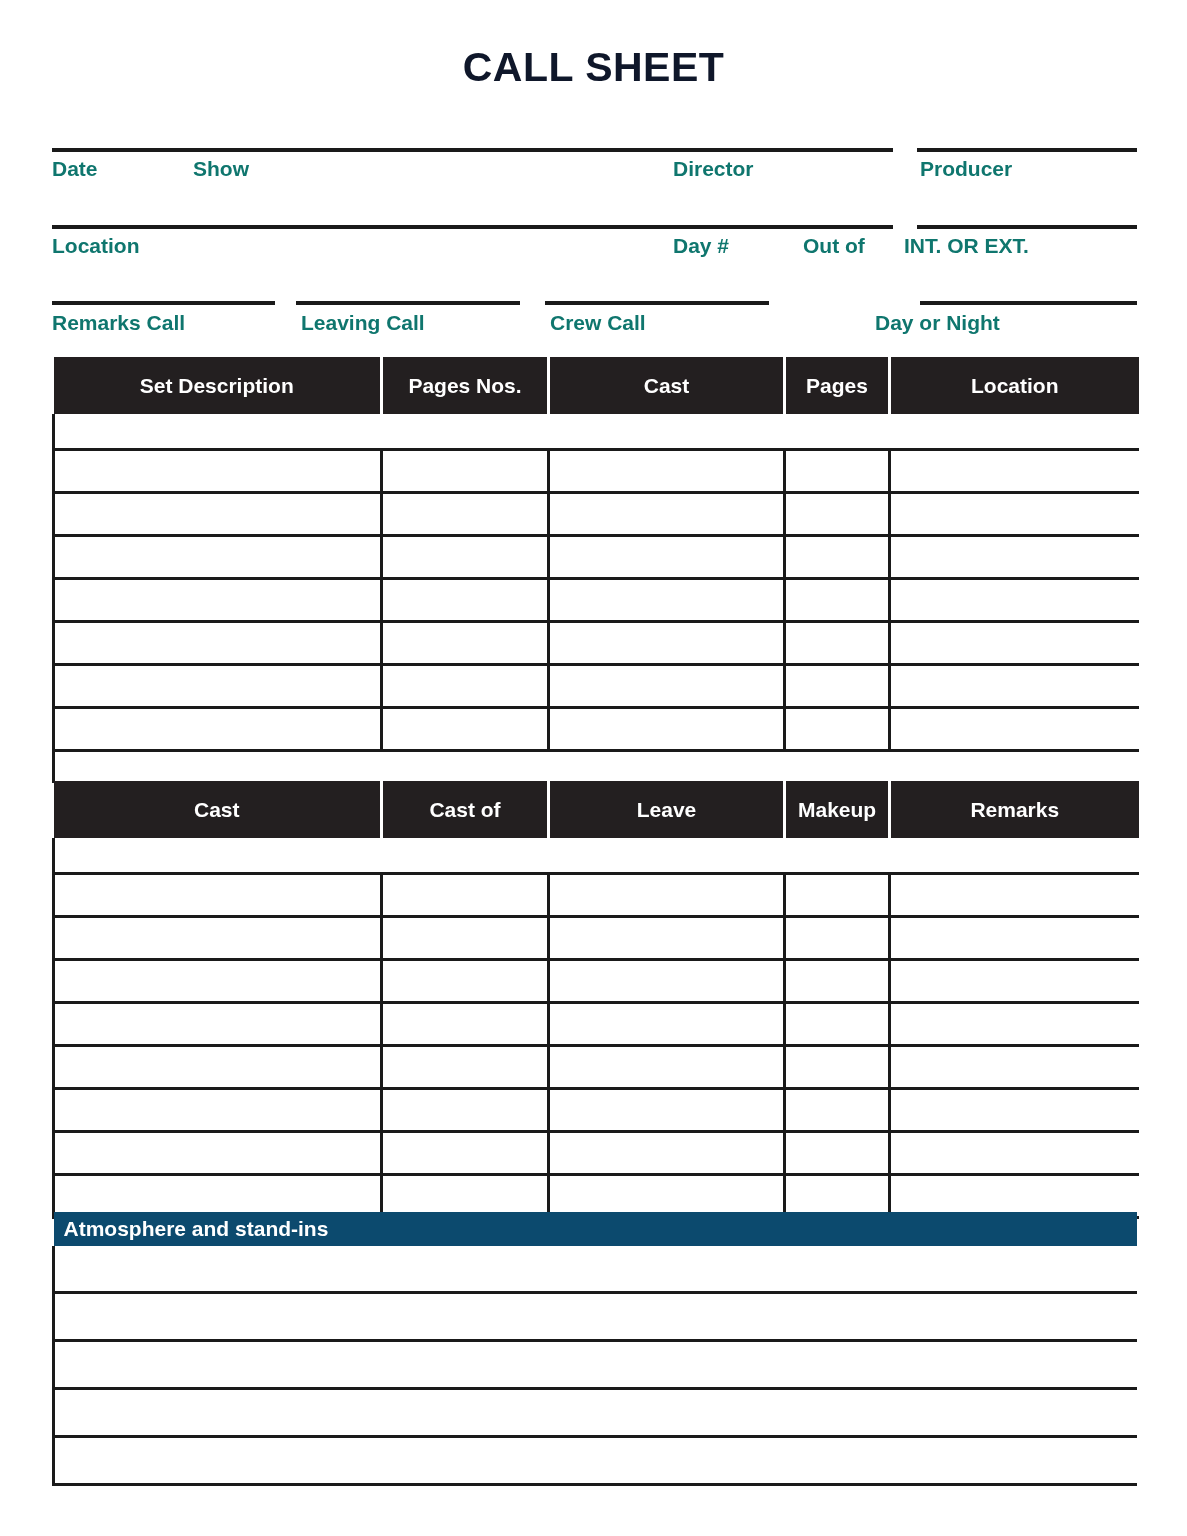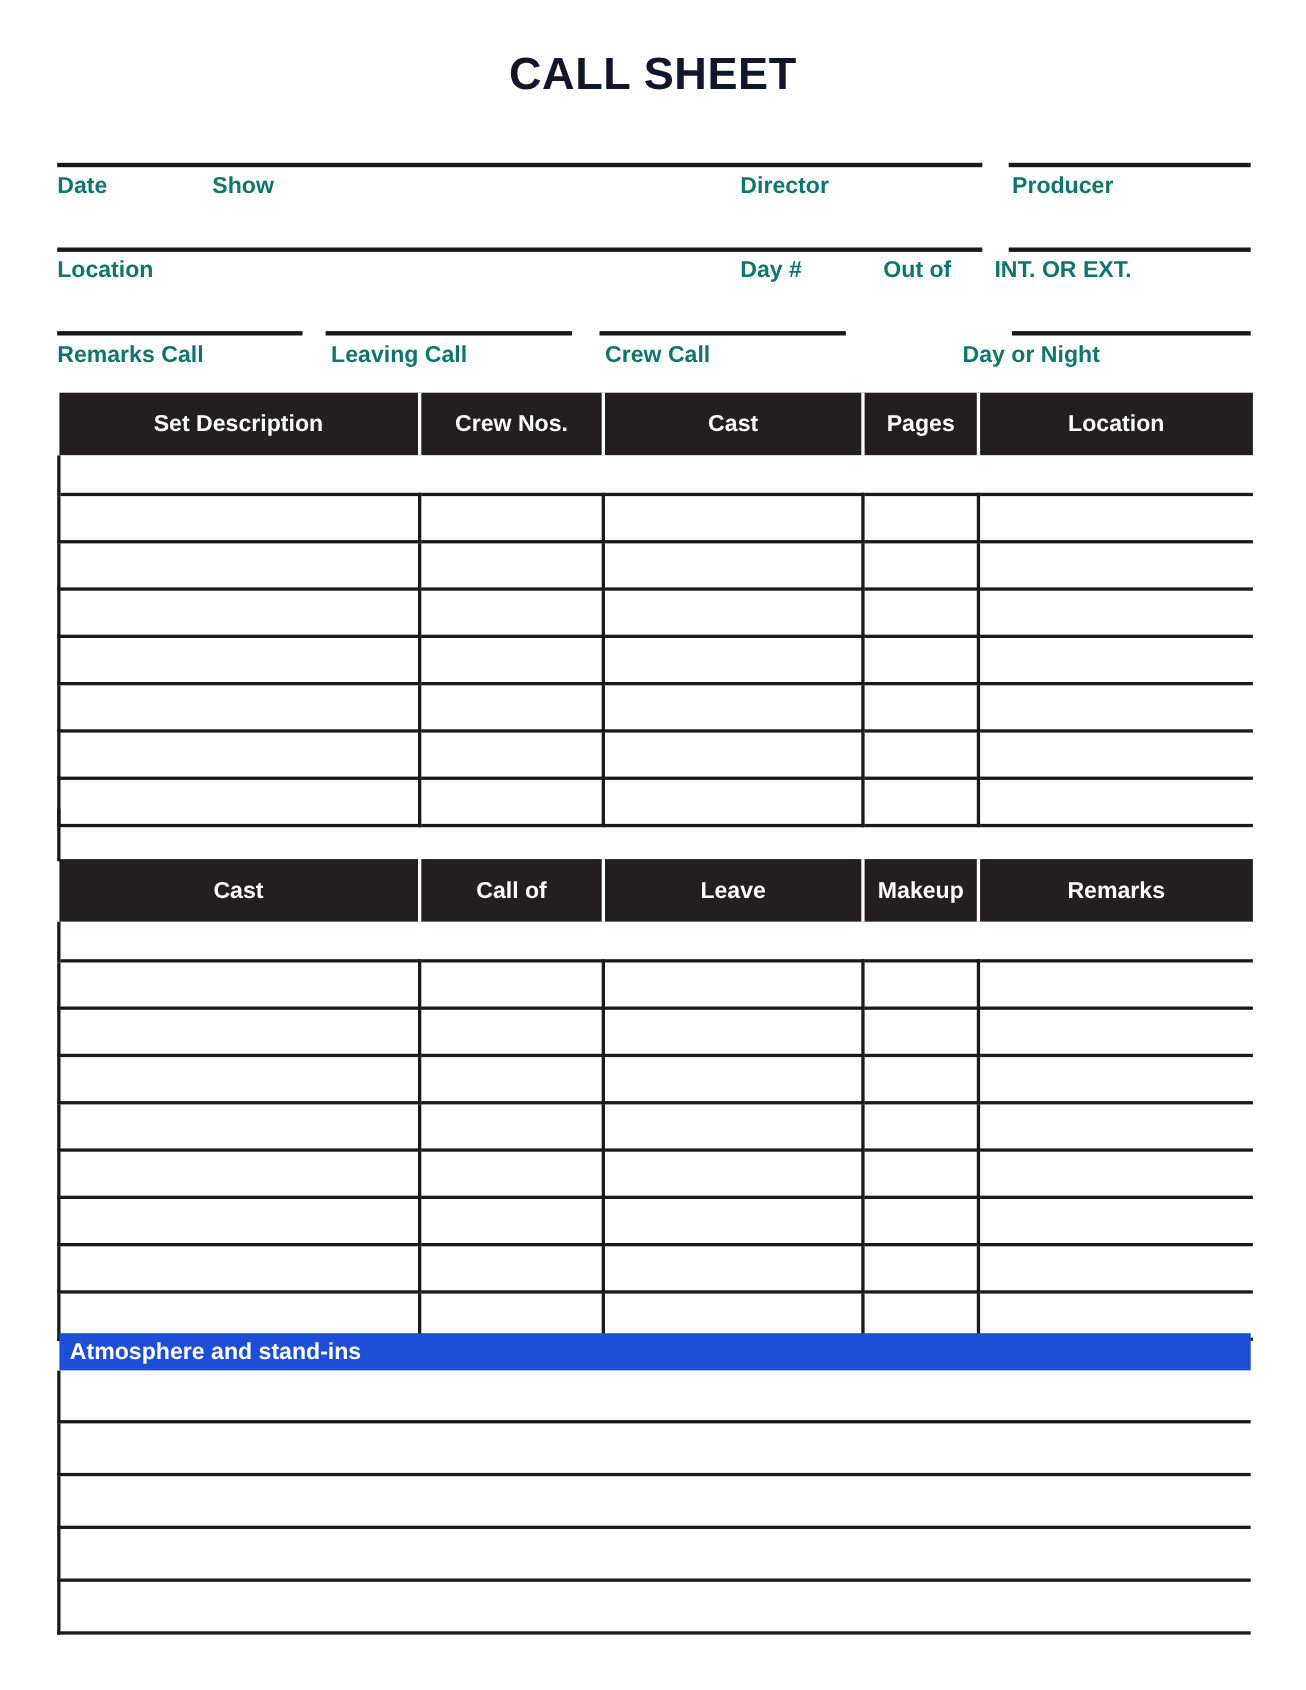--- a/index.html
+++ b/index.html
@@ -112,21 +112,21 @@
 
   
   .atmo {
     position: absolute;
     left: 52px;
     width: 1085px;
     border-collapse: collapse;
     table-layout: fixed;
   }
   .atmo .atmo-head {
-    background: #1d4ed8;
+    background: #0c4a6e;
     color: #ffffff;
     font-size: 21px;
     font-weight: bold;
     text-align: left;
     height: 34px;
     padding: 0 0 0 10px;
     border: none;
   }
   .atmo td.atmo-cell {
     height: 45px;
@@ -176,21 +176,21 @@
     <colgroup>
       <col class="c1">
         <col class="c2">
         <col class="c3">
         <col class="c4">
         <col class="c5">
     </colgroup>
     <thead>
       <tr>
         <th class="first">Set Description</th>
-        <th>Crew Nos.</th>
+        <th>Pages Nos.</th>
         <th>Cast</th>
         <th>Pages</th>
         <th class="last">Location</th>
       </tr>
     </thead>
     <tbody id="scene-body">
         <tr class="spacer">
           <td></td>
           <td class="blank"></td>
           <td class="blank"></td>
@@ -255,21 +255,21 @@
     <colgroup>
       <col class="c1">
         <col class="c2">
         <col class="c3">
         <col class="c4">
         <col class="c5">
     </colgroup>
     <thead>
       <tr>
         <th class="first">Cast</th>
-        <th>Call of</th>
+        <th>Cast of</th>
         <th>Leave</th>
         <th>Makeup</th>
         <th class="last">Remarks</th>
       </tr>
     </thead>
     <tbody id="cast-body">
         <tr class="spacer">
           <td></td>
           <td class="blank"></td>
           <td class="blank"></td>

